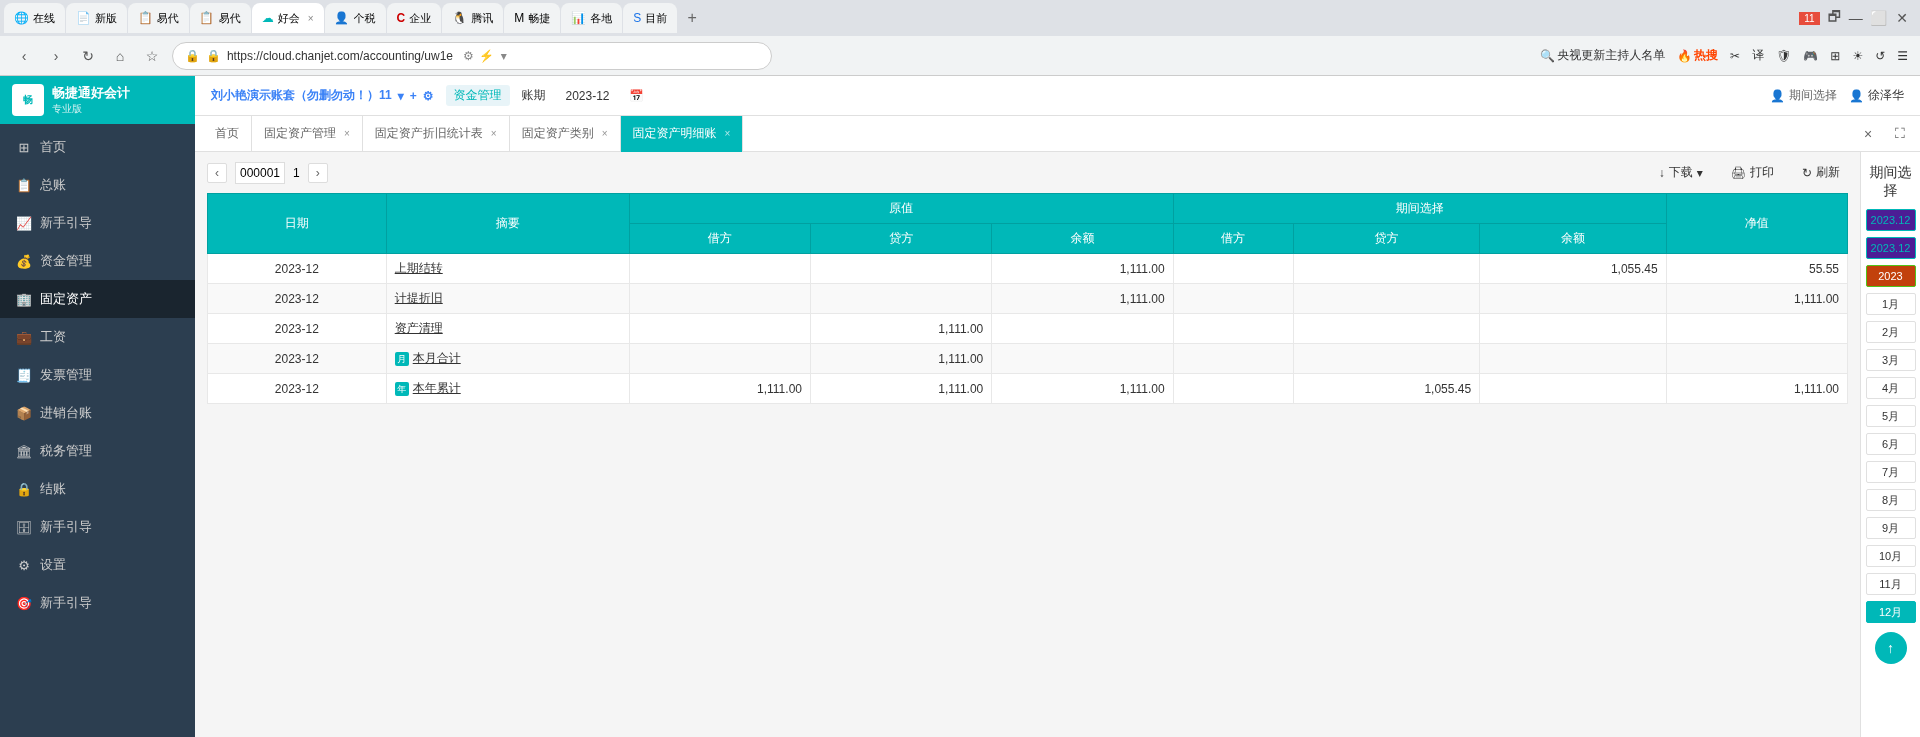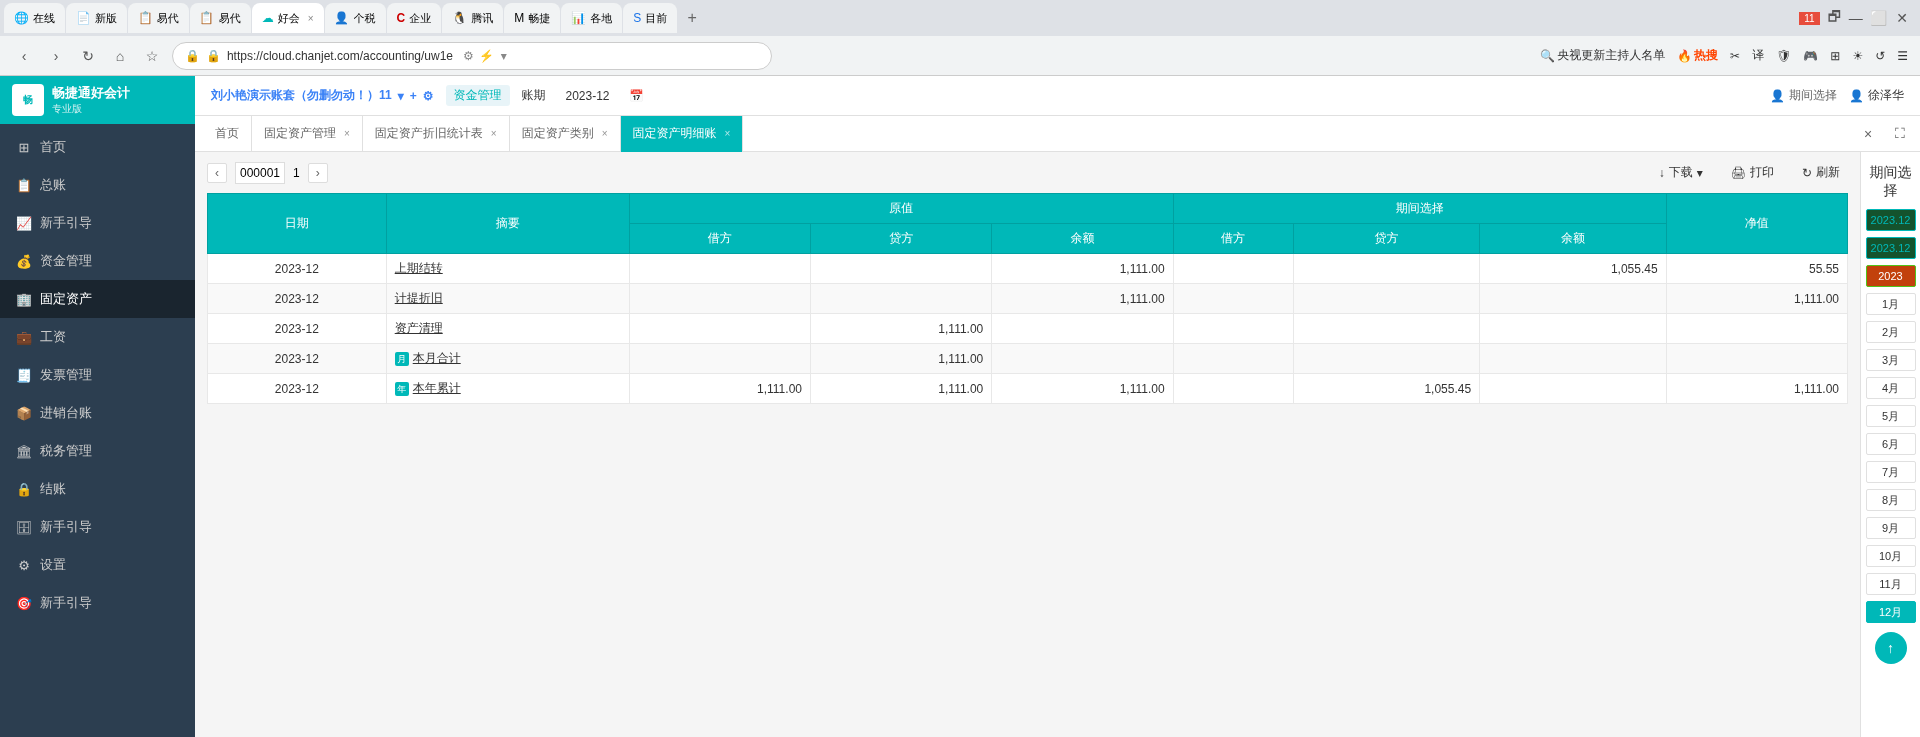--- a/index.html
+++ b/index.html
@@ -74,21 +74,21 @@
     .ledger-table tr:nth-child(even) td { background: #f9f9f9; }
     .ledger-table .num { text-align: right; }
     .ledger-table .text-left { text-align: left; text-decoration: underline; }
     .row-icon { display: inline-block; width: 14px; height: 14px; background: #00b8b8; color: #fff; font-size: 9px; border-radius: 2px; text-align: center; line-height: 14px; margin-right: 4px; }
 
     
     .right-panel { width: 60px; background: #fff; border-left: 1px solid #e0e0e0; display: flex; flex-direction: column; align-items: center; padding-top: 8px; gap: 4px; }
     .period-selector-label { font-size: 14px; color: #333; writing-mode: horizontal-tb; padding: 4px 2px; text-align: center; }
     .period-item { width: 50px; height: 22px; display: flex; align-items: center; justify-content: center; font-size: 11px; color: #333; cursor: pointer; border: 1px solid #e0e0e0; border-radius: 2px; margin: 1px 0; }
     .period-item.active { background: #00b8b8; color: #fff; border-color: #00b8b8; }
-    .period-item.selected { background: #14532d; color: #00b8b8; border-color: #00b8b8; text-align: center; }
+    .period-item.selected { background: #4c1d95; color: #00b8b8; border-color: #00b8b8; text-align: center; }
     .period-item.green-badge { background: #c2410c; color: #fff; border-color: #52c41a; }
 
     
     .scroll-up-btn { width: 32px; height: 32px; background: #00b8b8; border-radius: 50%; display: flex; align-items: center; justify-content: center; color: #fff; cursor: pointer; font-size: 14px; margin: 4px auto; }
   </style>
 </head>
 <body>
 
 <div class="browser-chrome">
   <div class="tab-bar">

